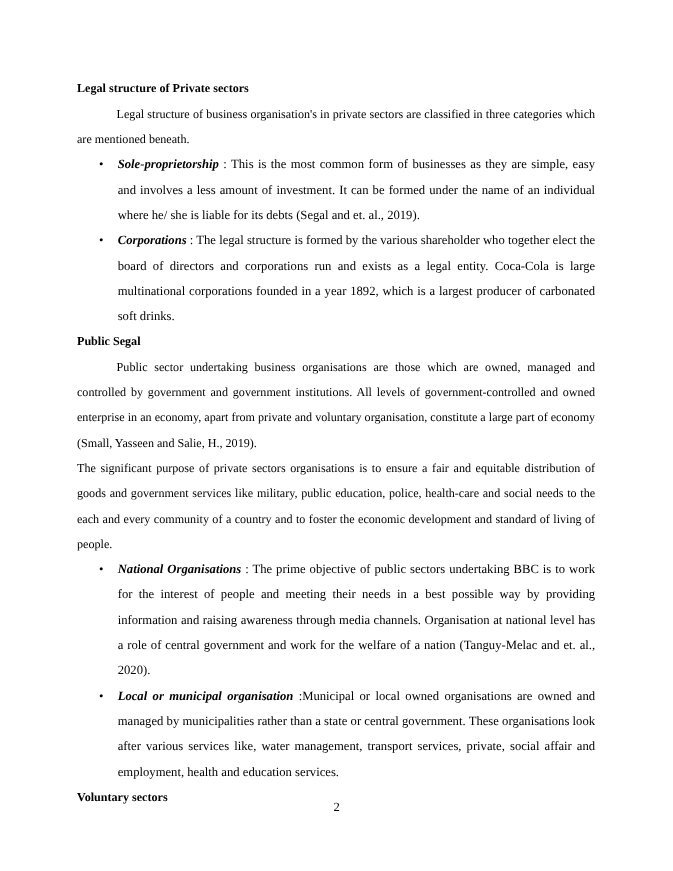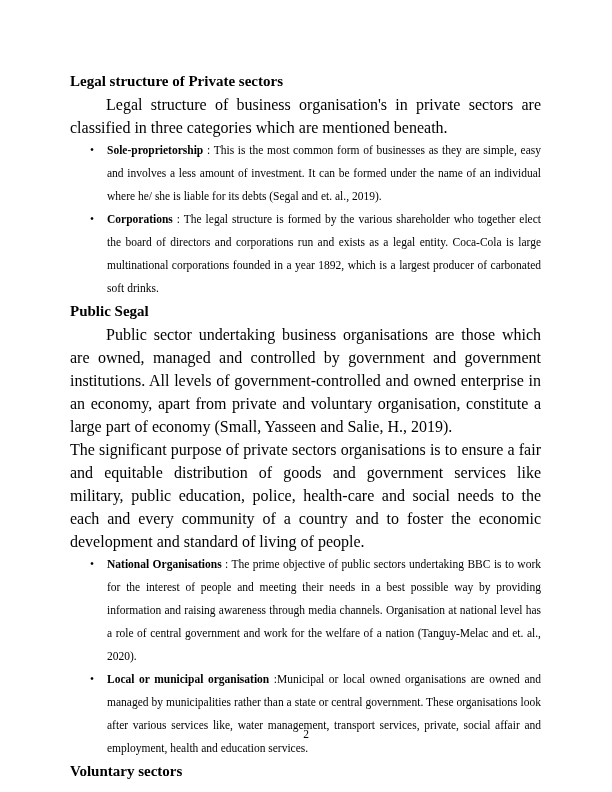--- a/index.html
+++ b/index.html
@@ -16,29 +16,29 @@
     font-family: "Liberation Serif", "DejaVu Serif", serif;
     color: #000000;
   }
   .content {
     position: absolute;
     left: 70px;
     top: 70px;
     width: 471px;
   }
   h2.heading {
-    font-size: 15px;
+    font-size: 11px;
     font-weight: bold;
     line-height: 23px;
     margin: 0;
     padding: 0;
     text-align: left;
   }
   p.body-para {
-    font-size: 16px;
+    font-size: 11px;
     line-height: 23px;
     margin: 0;
     padding: 0;
     text-align: justify;
     text-justify: inter-word;
   }
   p.body-para.indented {
     text-indent: 36px;
   }
   ul.bullets {
@@ -59,20 +59,21 @@
     position: absolute;
     left: 20px;
     top: 0;
     width: 10px;
     line-height: 23px;
     font-size: 11.5px;
     text-align: left;
   }
   .term {
     font-weight: bold;
+    font-style: italic;
   }
   .page-number {
     position: absolute;
     left: 0;
     top: 727px;
     width: 612px;
     text-align: center;
     font-size: 11.5px;
     font-family: "Liberation Serif", "DejaVu Serif", serif;
     line-height: 14px;

